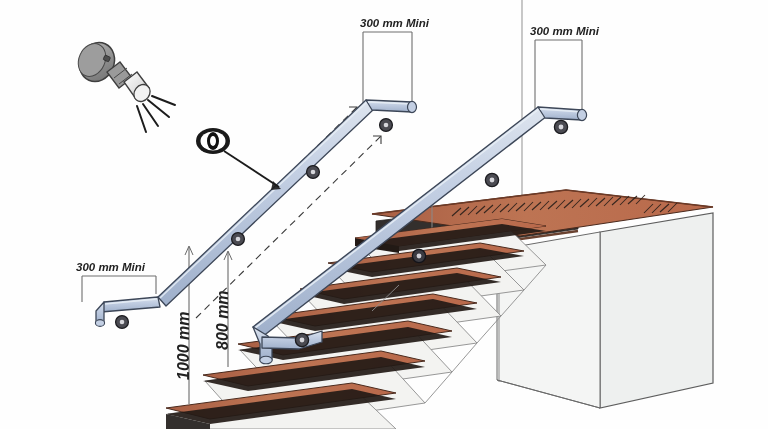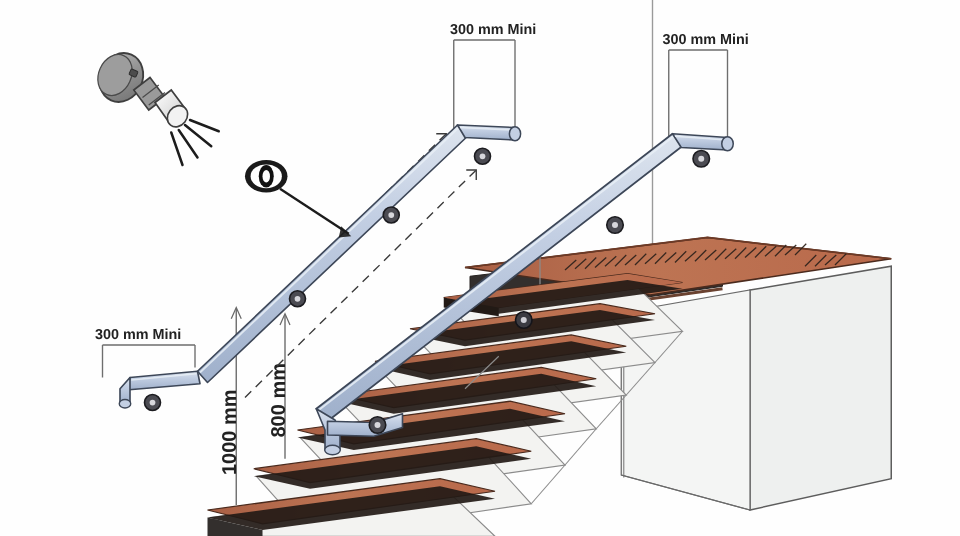--- a/index.html
+++ b/index.html
@@ -1,17 +1,17 @@
 <!DOCTYPE html>
 <html><head>
 <meta charset="utf-8">
 <style>
   html,body{margin:0;padding:0;background:#ffffff;}
   body{font-family:"Liberation Sans",sans-serif;}
-  #stage{position:relative;width:768px;height:429px;background:#fefefe;overflow:hidden;}
+  #stage{position:relative;width:768px;height:429px;background:#fefefe;overflow:hidden;font-style:italic;}
   #stage svg{position:absolute;left:0;top:0;}
   .dimtext{font-family:"Liberation Sans",sans-serif;font-weight:700;fill:#222222;}
 </style>
 </head>
 <body>
 
 <div id="stage">
 
   <svg width="768" height="429" viewBox="0 0 768 429">
 

